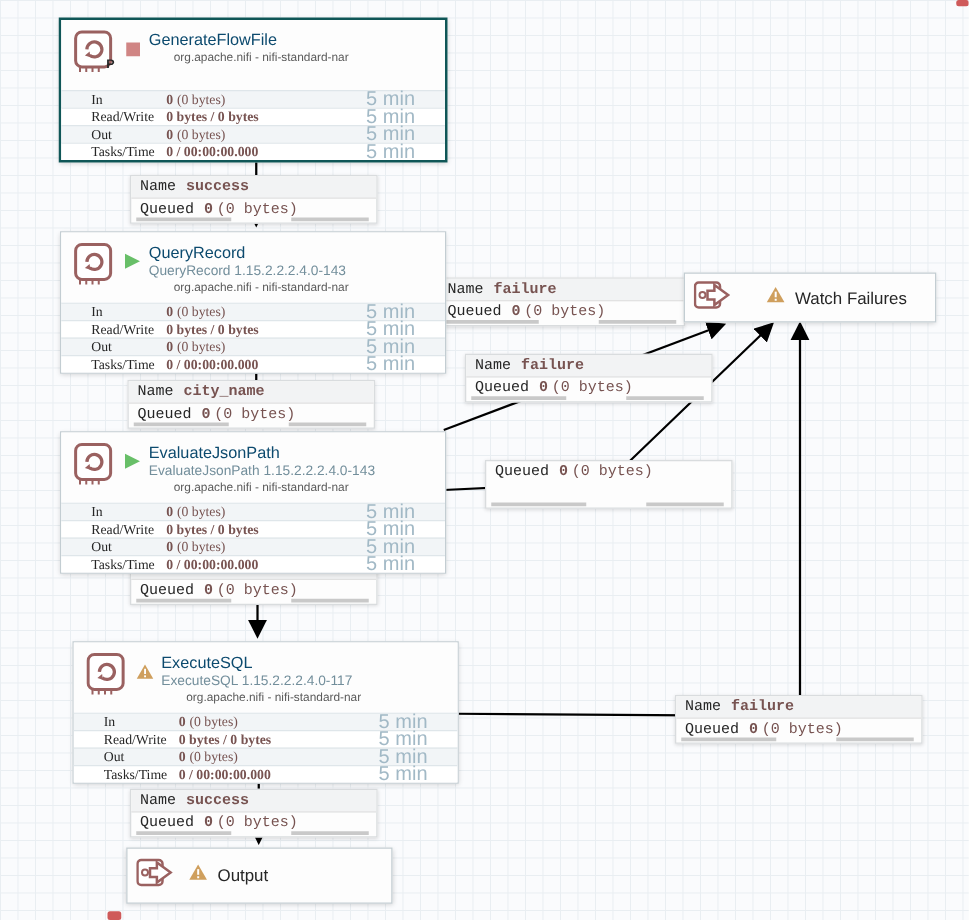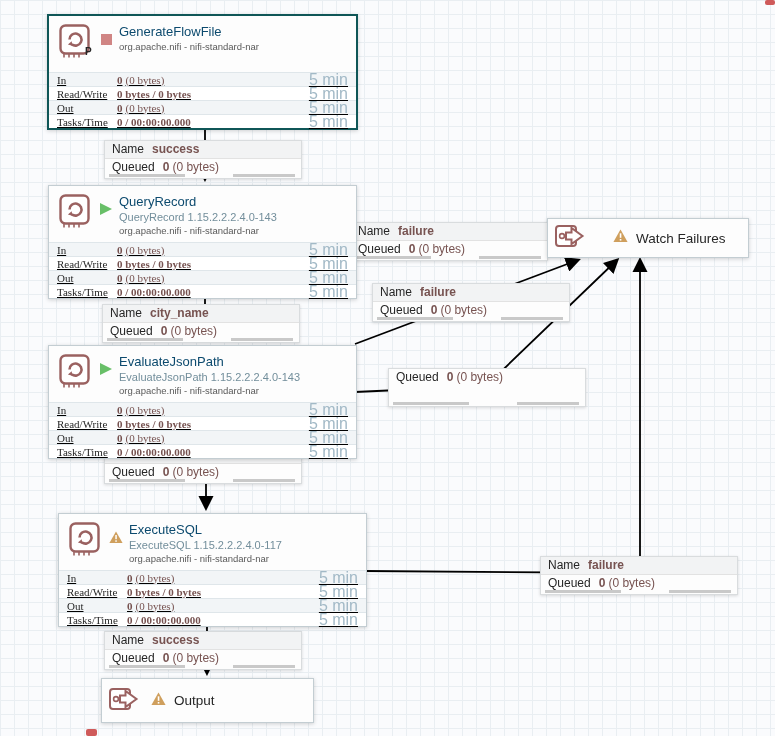--- a/index.html
+++ b/index.html
@@ -21,35 +21,35 @@
   .processor.selected{border:2px solid #0f5657;}
   .p-header{position:relative;height:56px;background:#fdfdfd;}
   .p-icon{position:absolute;left:10px;top:8px;width:32px;height:38px;}
   .p-badge{position:absolute;left:36px;top:30px;font-size:10px;font-weight:bold;color:#262626;}
   .state{position:absolute;left:50px;top:16px;width:14px;height:14px;display:flex;align-items:center;justify-content:center;}
   .sq-stopped{width:11px;height:11px;background:#d08584;display:inline-block;}
   .tri-running{width:0;height:0;border-left:12px solid #68bf68;border-top:6.5px solid transparent;border-bottom:6.5px solid transparent;}
   .p-titles{position:absolute;left:70px;top:8px;right:6px;}
   .p-name{font-size:13px;color:#0c4a6e;font-weight:500;line-height:16px;}
   .p-type{font-size:11px;color:#728e9b;line-height:14px;}
-  .p-bundle{font-size:9.5px;color:#595959;line-height:13px;}
+  .p-bundle{font-size:9.5px;color:#595959;line-height:13px;margin-left:20px;}
   .p-stats{font-family:"Liberation Serif",serif;}
-  .stat-row{display:flex;align-items:center;height:13px;padding:0 8px;font-size:11px;border-top:1px solid #dfe6ea;background:#fff;text-decoration:underline;}
+  .stat-row{display:flex;align-items:center;height:13px;padding:0 24px;font-size:11px;border-top:1px solid #dfe6ea;background:#fff;}
   .stat-row:nth-child(odd){background:#f2f5f7;}
   .s-label{width:60px;color:#262626;}
   .s-value{flex:1;color:#775351;}
   .s-value b{font-weight:bold;}
   .s-rest{margin-left:3px;font-weight:normal;}
   .s-window{color:#a2b9c6;font-family:"Liberation Sans",sans-serif;font-size:16px;}
 
   
   .conn-label{
     position:absolute;z-index:2;width:196px;height:37px;background:#fdfdfd;
     border:1px solid #d9dcde;box-shadow:0 1px 3px rgba(0,0,0,.14);
-    font-family:Liberation Sans, sans-serif;font-size:12px;
+    font-family:Liberation Mono, monospace;font-size:12px;
   }
   .cl-row{height:17px;line-height:17px;padding:0 7px;white-space:nowrap;}
   .cl-row1{background:#f2f3f4;border-bottom:1px solid #e2e2e2;}
   .cl-key{color:#262626;margin-right:8px;}
   .cl-val{color:#775351;font-weight:bold;}
   .cl-num{color:#775351;font-weight:bold;margin-right:3px;}
   .cl-rest{color:#775351;}
   .bar{position:absolute;bottom:1px;height:3px;background:#c9c9c9;}
   .bar-l{left:4px;width:76px;}
   .bar-r{left:128px;width:62px;}

